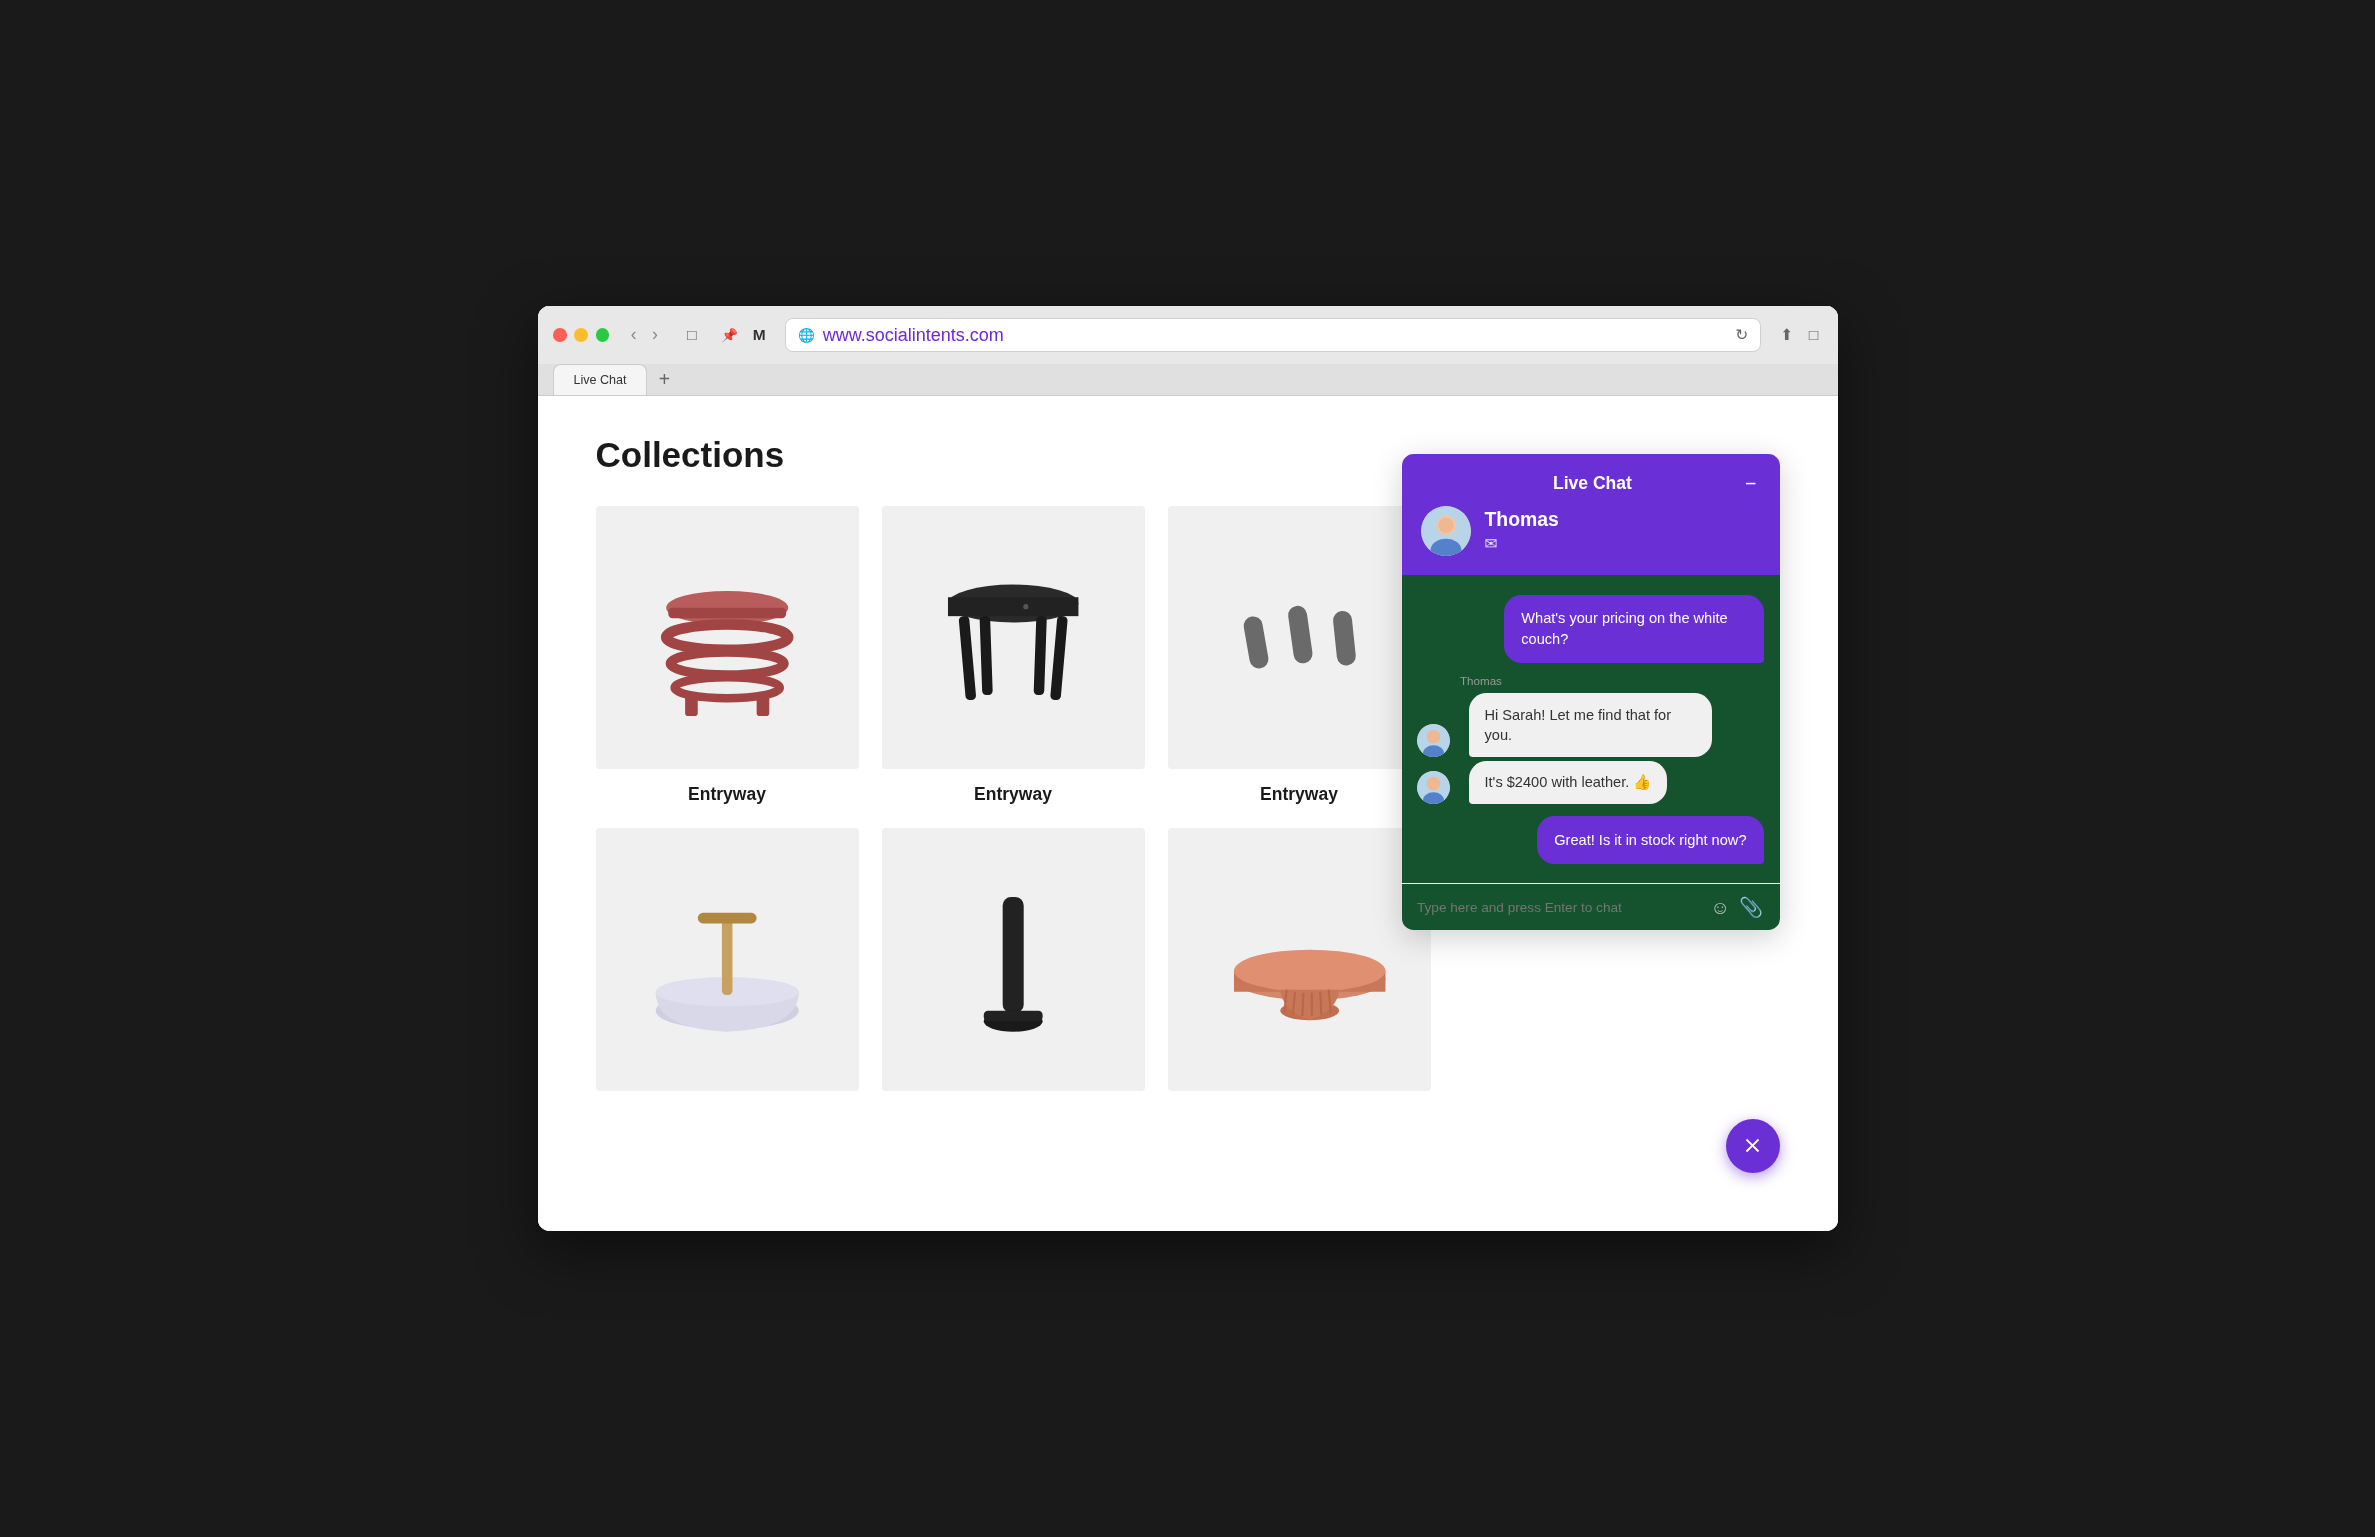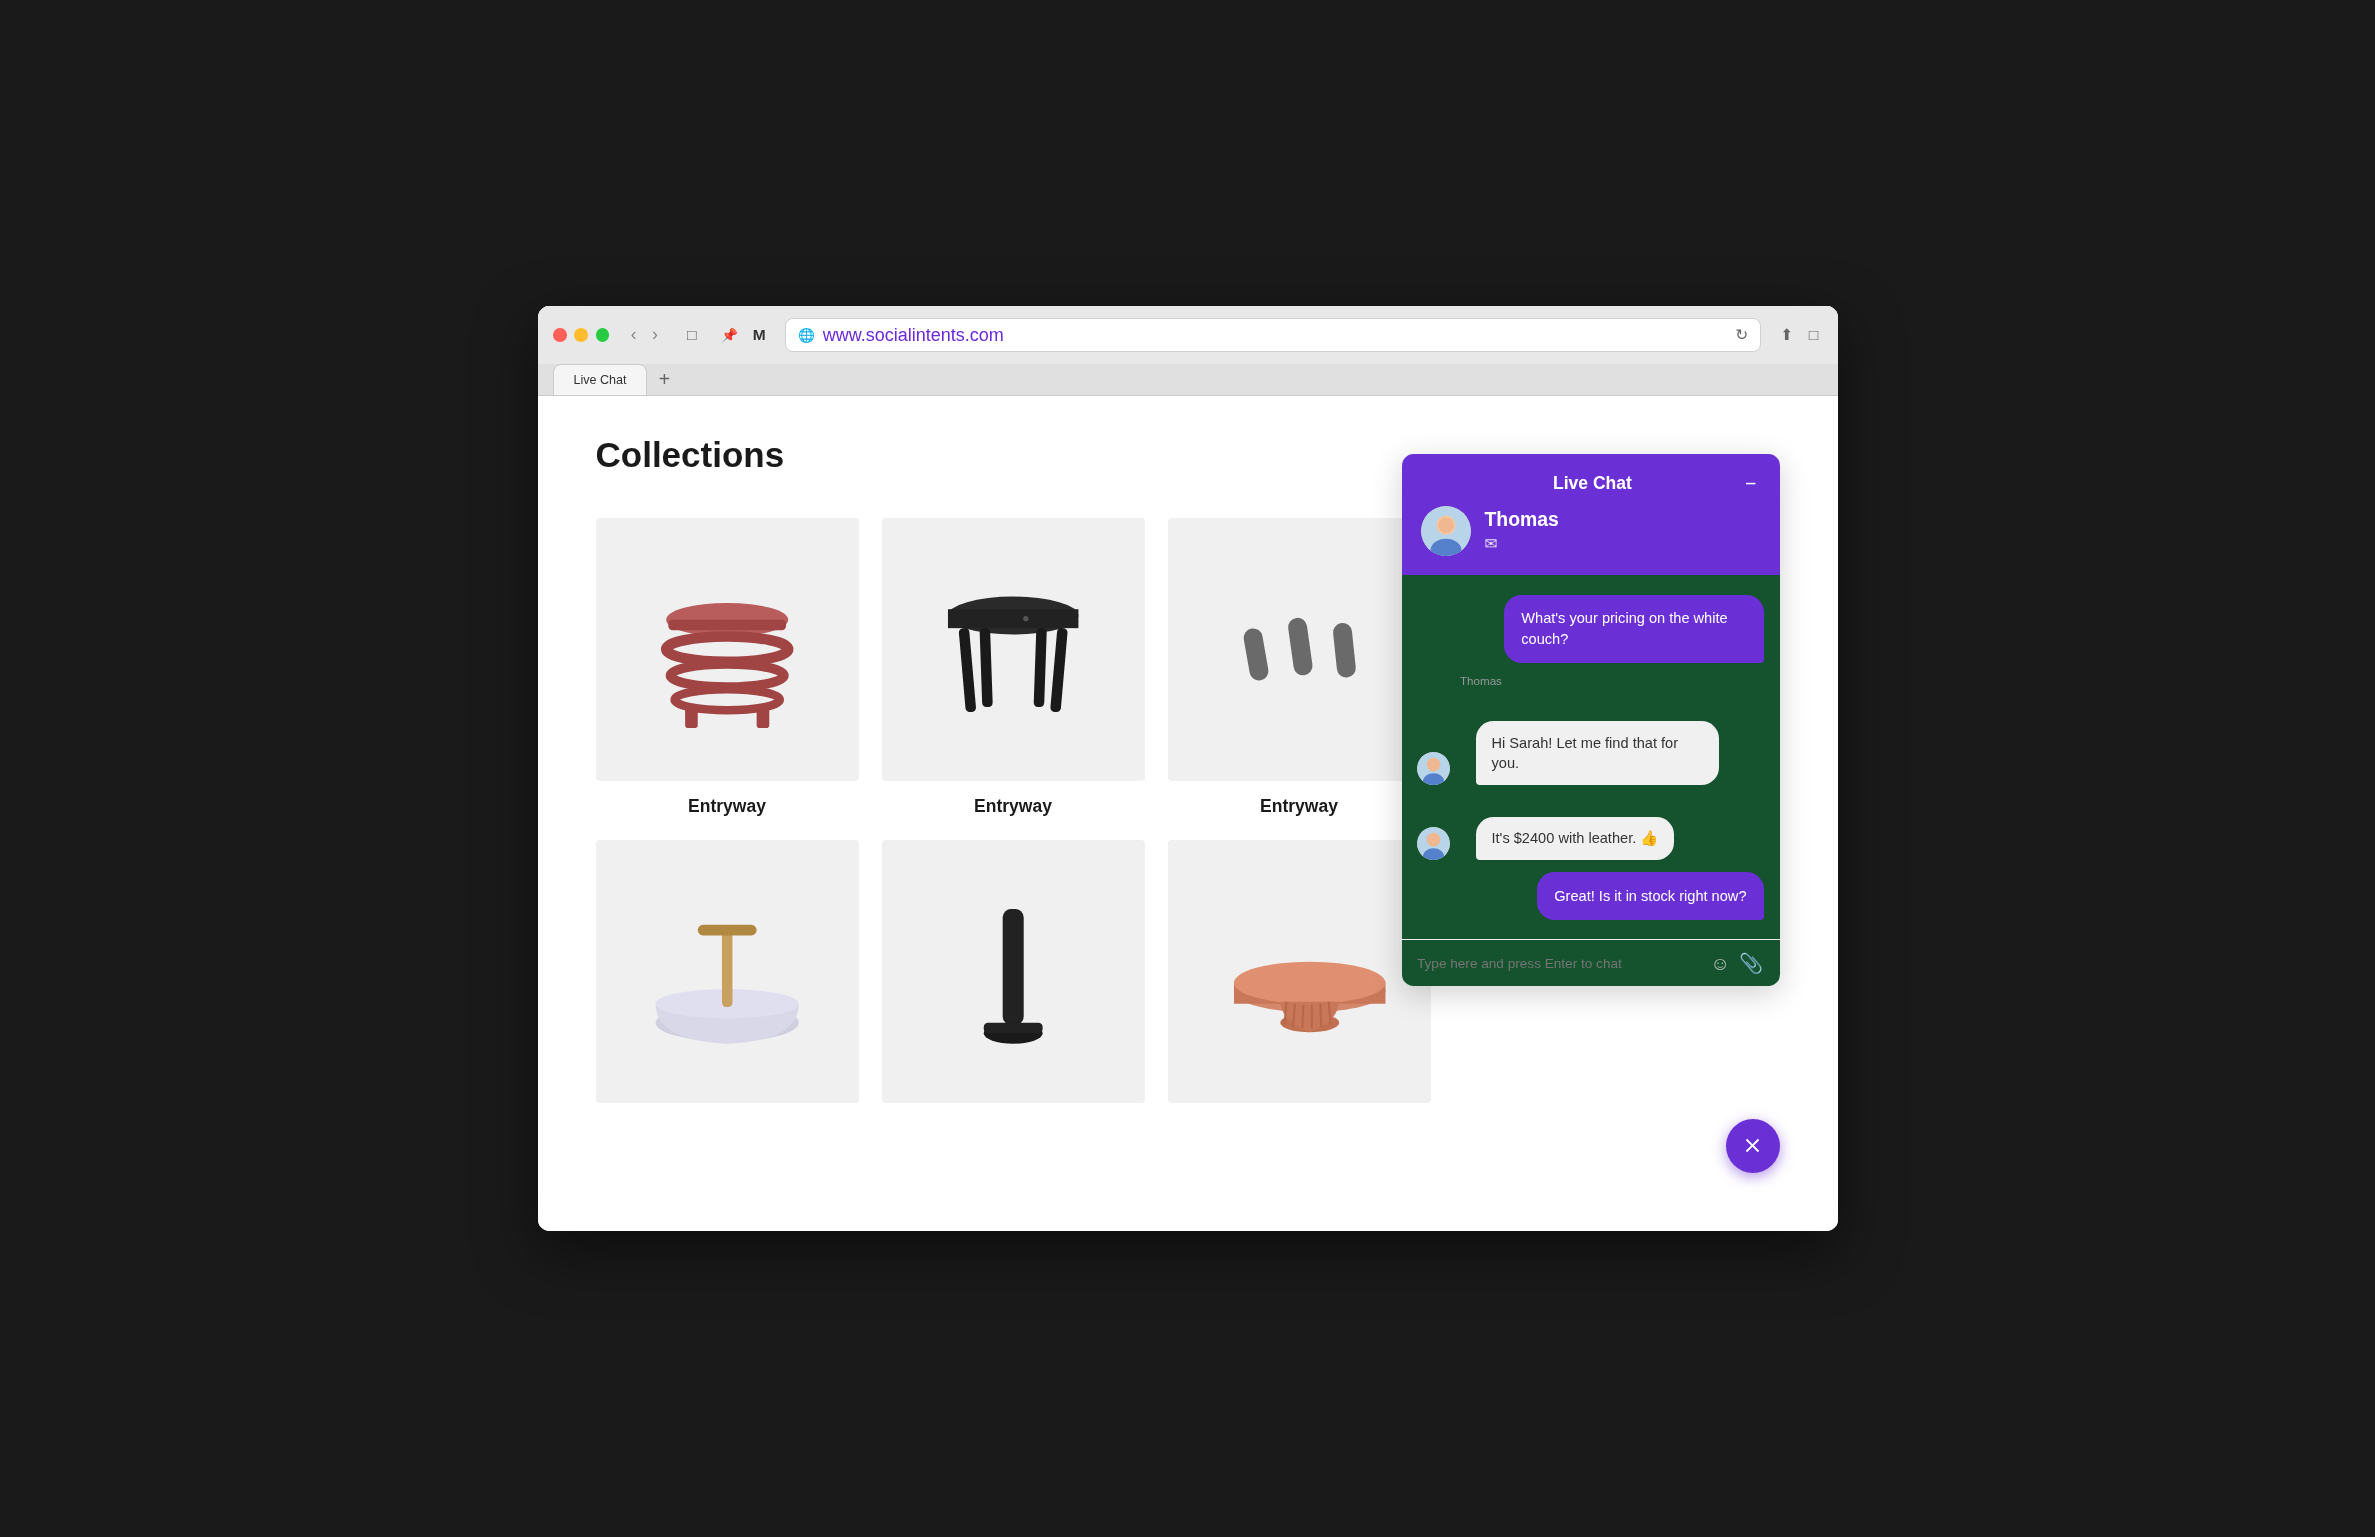--- a/index.html
+++ b/index.html
@@ -172,21 +172,21 @@
       background: white;
       min-height: 835px;
       padding: 39px 58px;
       position: relative;
     }
 
     .page-title {
       font-size: 35px;
       font-weight: 700;
       color: #1a1a1a;
-      margin-bottom: 43px;
+      margin-bottom: 31px;
     }
 
     .collections-grid {
       display: grid;
       grid-template-columns: repeat(3, 1fr);
       gap: 23px;
       max-width: 835px;
     }
 
     .collection-item {
@@ -337,22 +337,21 @@
     .msg-agent-label {
       font-size: 11.6px;
       color: #999;
       margin-left: 43px;
       margin-bottom: 1.9px;
     }
 
     .msg-agent-row {
       display: flex;
       align-items: flex-end;
-      gap: 26px;
-      margin-top: 28px;
+      gap: 19px;
     }
 
     .agent-avatar-small {
       width: 33px;
       height: 33px;
       border-radius: 50%;
       background: #c0c0c0;
       overflow: hidden;
       flex-shrink: 0;
       display: flex;

